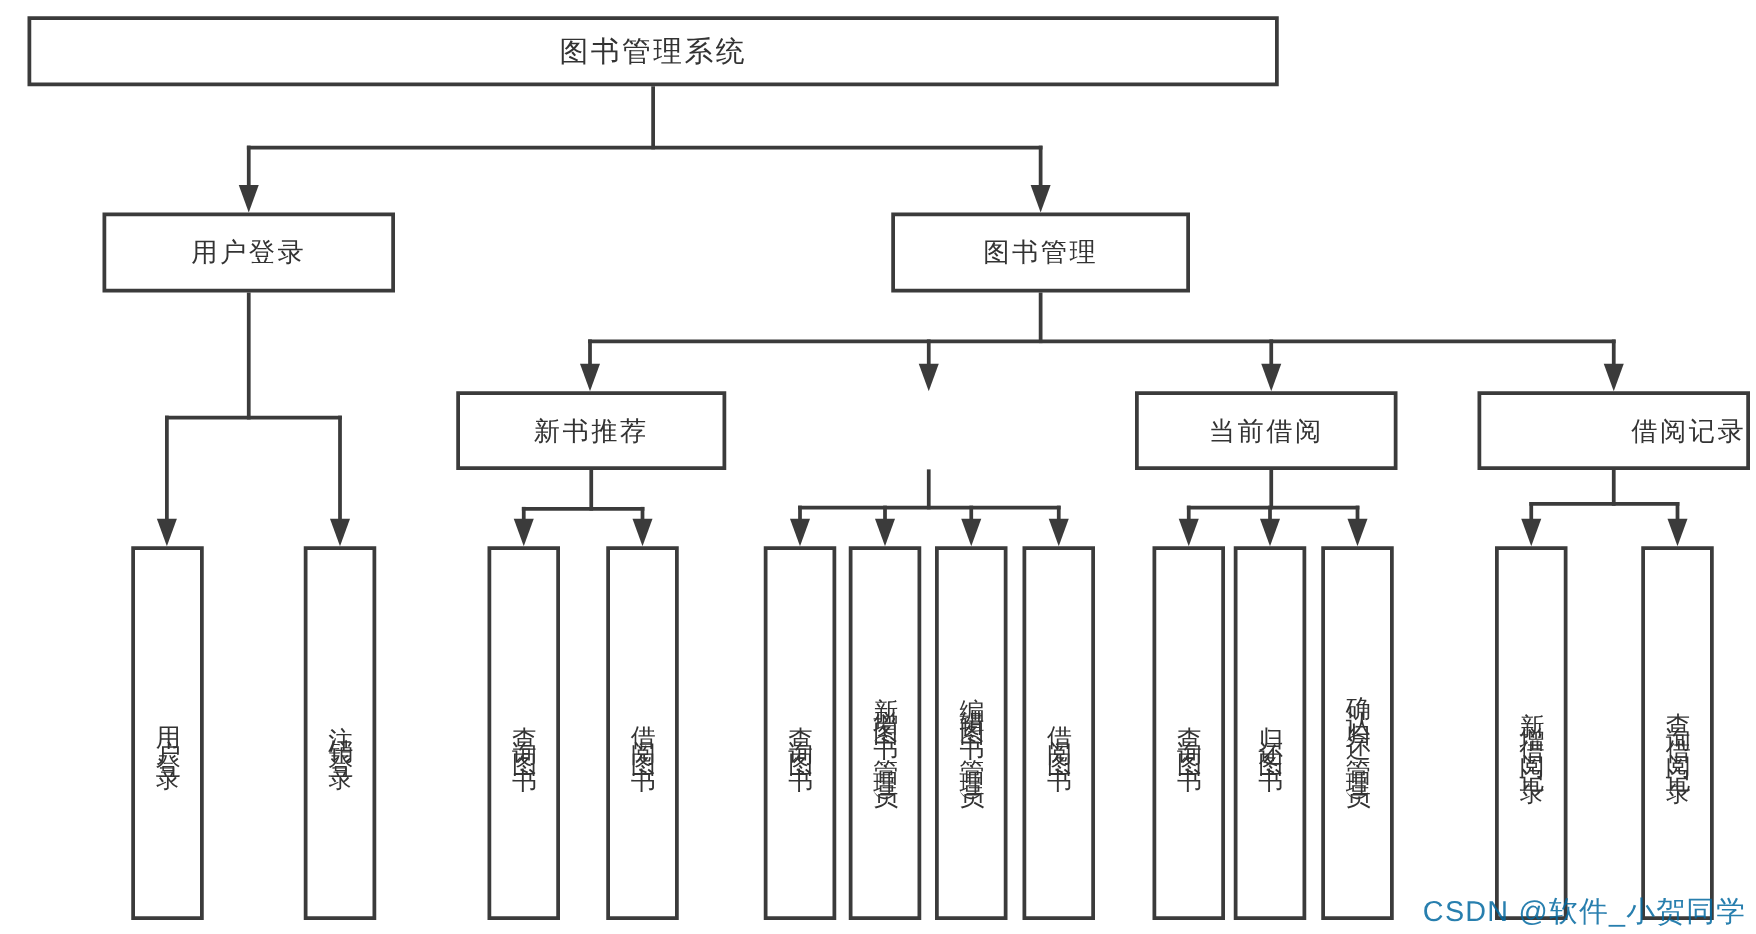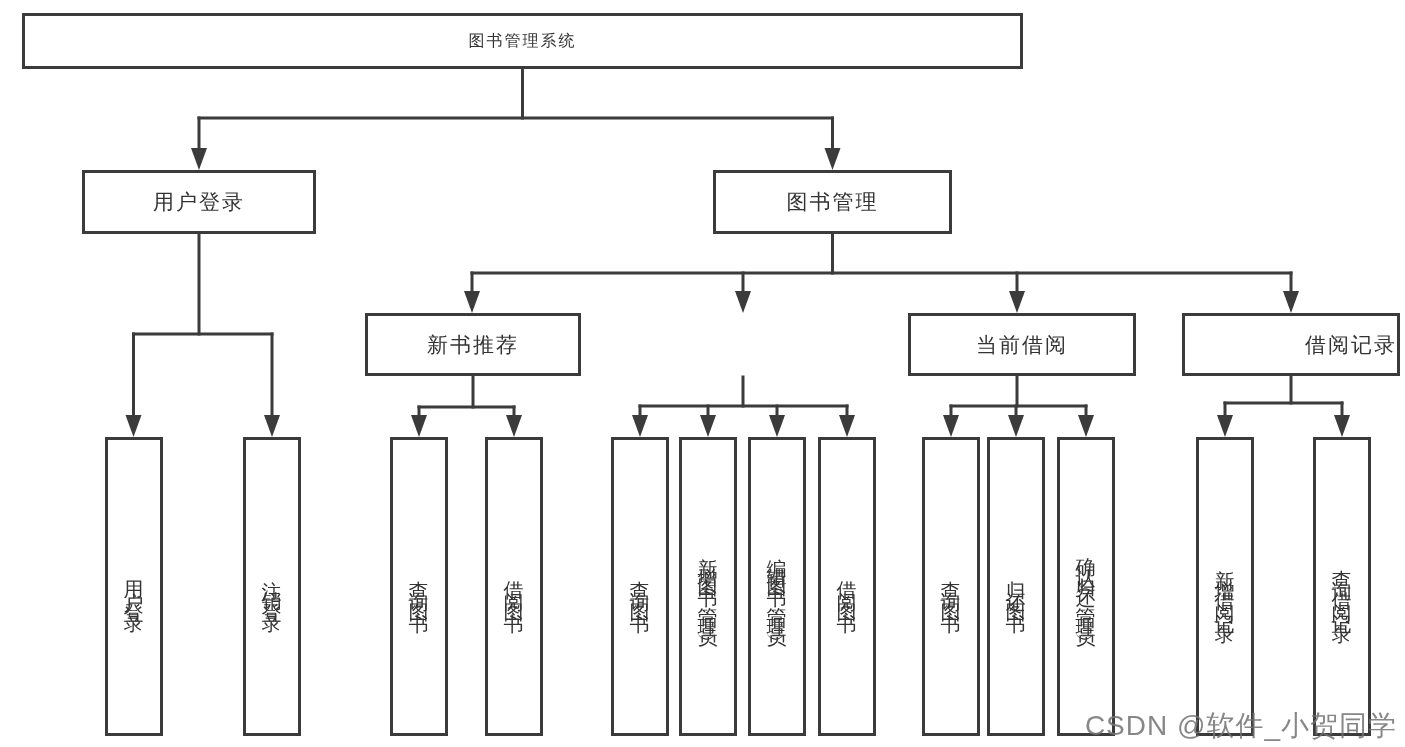--- a/index.html
+++ b/index.html
@@ -26,29 +26,29 @@
     align-items: center;
     justify-content: center;
   }
   .node-label {
     font-size: 21px;
     letter-spacing: 2px;
     color: #333333;
     white-space: nowrap;
   }
   .root-box    { left: 22px;  top: 13px;  width: 1001px; height: 56px; }
-  .root-box .node-label { font-size: 16px; }
+  .root-box .node-label { font-size: 23px; }
 
   .l1-user     { left: 82px;  top: 170px; width: 234px; height: 64px; }
   .l1-book     { left: 713px; top: 170px; width: 239px; height: 64px; }
 
   .l2-box      { top: 313px; height: 63px; }
   .l2-newbook  { left: 365px;  width: 216px; }
   .l2-borrow   { left: 634px;  width: 218px; }
-  .l2-current  { left: 908px;  width: 228px; }
+  .l2-current  { left: 908px;  width: 210px; }
   .l2-record   { left: 1182px; width: 218px; justify-content: flex-end; }
 
   .leaf {
     top: 437px;
     width: 58px;
     height: 299px;
     border-width: 3px;
   }
   .leaf-text {
     writing-mode: vertical-rl;
@@ -70,23 +70,23 @@
   .leaf-j  { left: 987px; }
   .leaf-k  { left: 1057px; }
   .leaf-l  { left: 1196px; }
   .leaf-m  { left: 1313px; }
   .leaf-f .leaf-text, .leaf-g .leaf-text, .leaf-k .leaf-text { letter-spacing: 10px; }
 
   .watermark {
     position: absolute;
     right: 8px;
     bottom: 2px;
-    font-size: 28px;
+    font-size: 23px;
     letter-spacing: 1px;
-    color: #737373;
+    color: #0369a1;
     opacity: 0.85;
     white-space: nowrap;
     z-index: 5;
   }
 </style>
 </head>
 <body>
 
 <div class="canvas">
 

